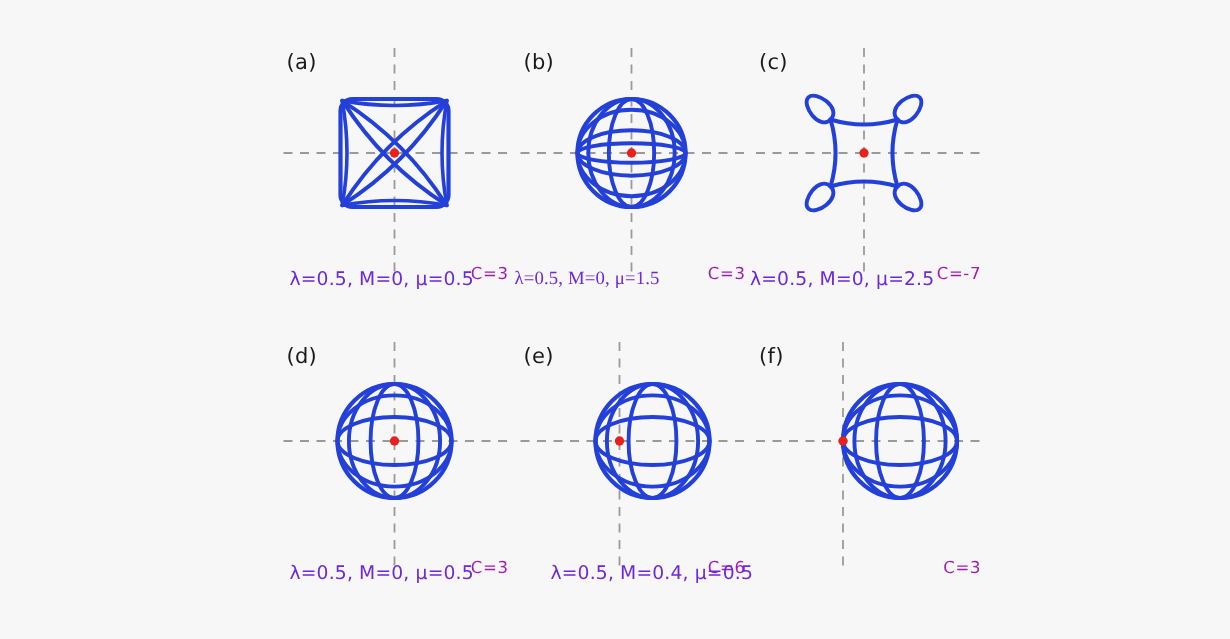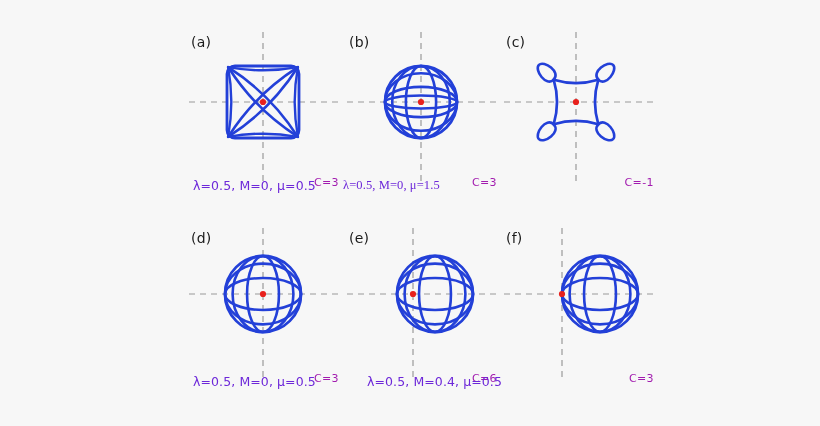--- a/index.html
+++ b/index.html
@@ -107,22 +107,23 @@
           <path d="M98.32,49.68 Q91.624,72 98.32,94.32" fill="none" stroke="#2340d8" stroke-width="2.7" stroke-linecap="round"></path>
           <path d="M98.32,94.32 Q76,87.624 53.68,94.32" fill="none" stroke="#2340d8" stroke-width="2.7" stroke-linecap="round"></path>
           <path d="M53.68,94.32 Q60.376,72 53.68,49.68" fill="none" stroke="#2340d8" stroke-width="2.7" stroke-linecap="round"></path>
           <path d="M53.68,49.68 C61.31675323681471,42.04324676318529 43.87950001275445,29.951720804895327 38.91561040882489,34.91561040882489 C33.95172080489533,39.87950001275445 46.04324676318529,57.31675323681471 53.68,49.68" fill="none" stroke="#2340d8" stroke-width="2.6" stroke-linecap="round"></path>
           <path d="M98.32,49.68 C105.9567532368147,57.31675323681471 118.04827919510466,39.87950001275445 113.0843895911751,34.91561040882489 C108.12049998724554,29.951720804895327 90.68324676318528,42.04324676318529 98.32,49.68" fill="none" stroke="#2340d8" stroke-width="2.6" stroke-linecap="round"></path>
           <path d="M98.32,94.32 C90.68324676318528,101.9567532368147 108.12049998724554,114.04827919510466 113.0843895911751,109.0843895911751 C118.04827919510466,104.12049998724554 105.9567532368147,86.68324676318528 98.32,94.32" fill="none" stroke="#2340d8" stroke-width="2.6" stroke-linecap="round"></path>
           <path d="M53.68,94.32 C46.04324676318529,86.68324676318528 33.95172080489533,104.12049998724554 38.91561040882489,109.0843895911751 C43.87950001275445,114.04827919510466 61.31675323681471,101.9567532368147 53.68,94.32" fill="none" stroke="#2340d8" stroke-width="2.6" stroke-linecap="round"></path>
         </g>
         <circle cx="76" cy="72" r="3.1" fill="#e8211d"></circle>
       </svg>
-      <div class="c-label">C=-1</div>
+      <div class="c-label">C=-7</div>
     </div>
+    <div class="caption" style="left: 500px; top: 178px;">λ=0.5, M=0, μ=2.5</div>
     <div class="panel" style="left: 185px; top: 226px;">
       <div class="panel-letter">(d)</div>
       <svg class="panel-canvas" width="160" height="175">
         <line x1="4" y1="68" x2="156" y2="68" stroke="#9a9a9a" stroke-width="1.2" stroke-dasharray="6 5"></line>
         <line x1="78" y1="2" x2="78" y2="152" stroke="#9a9a9a" stroke-width="1.2" stroke-dasharray="6 5"></line>
         <g>
           <circle cx="78" cy="68" r="38" fill="none" stroke="#2340d8" stroke-width="2.8" stroke-linecap="round"></circle>
           <ellipse cx="78" cy="68" rx="15.959999999999999" ry="38" fill="none" stroke="#2340d8" stroke-width="2.6" stroke-linecap="round"></ellipse>
           <ellipse cx="78" cy="68" rx="30.400000000000002" ry="38" fill="none" stroke="#2340d8" stroke-width="2.6" stroke-linecap="round"></ellipse>
           <ellipse cx="78" cy="68" rx="38" ry="15.959999999999999" fill="none" stroke="#2340d8" stroke-width="2.6" stroke-linecap="round"></ellipse>

